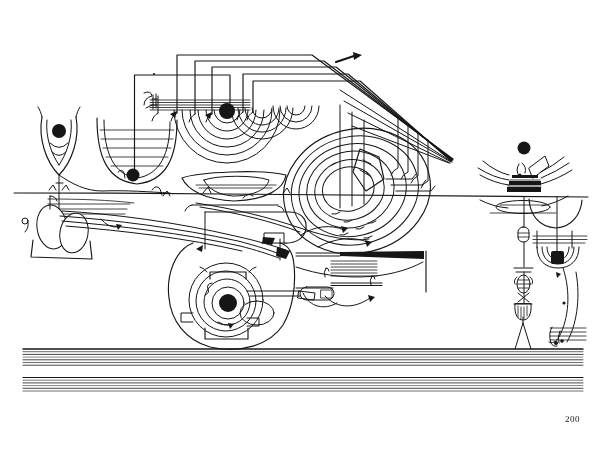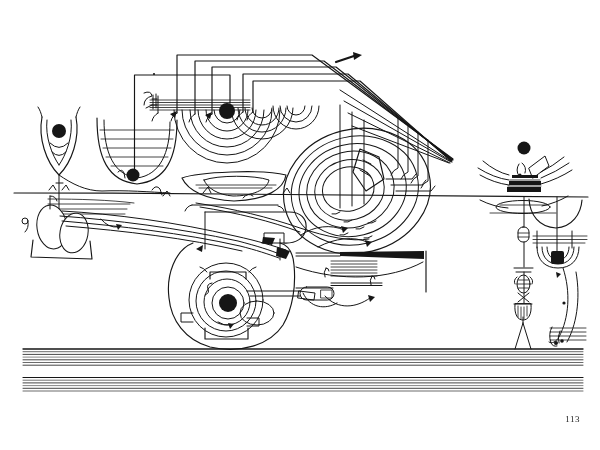--- a/index.html
+++ b/index.html
@@ -309,14 +309,14 @@
   <g>
     <path class="ink" style="stroke-width:1.2" d="M23,377.5 H583"></path>
     <path class="ink thin" style="stroke-opacity:.75" d="M23,380.2 H583"></path>
     <path class="ink thin" d="M23,382.9 H583"></path>
     <path class="ink thin" style="stroke-opacity:.65" d="M23,385.6 H583"></path>
     <path class="ink thin" d="M23,388.3 H583"></path>
     <path class="ink thin" style="stroke-opacity:.8" d="M23,391 H583"></path>
   </g>
 </svg>
 
-<div class="pagenum">113</div>
+<div class="pagenum">200</div>
 </div>
 
 </body></html>

